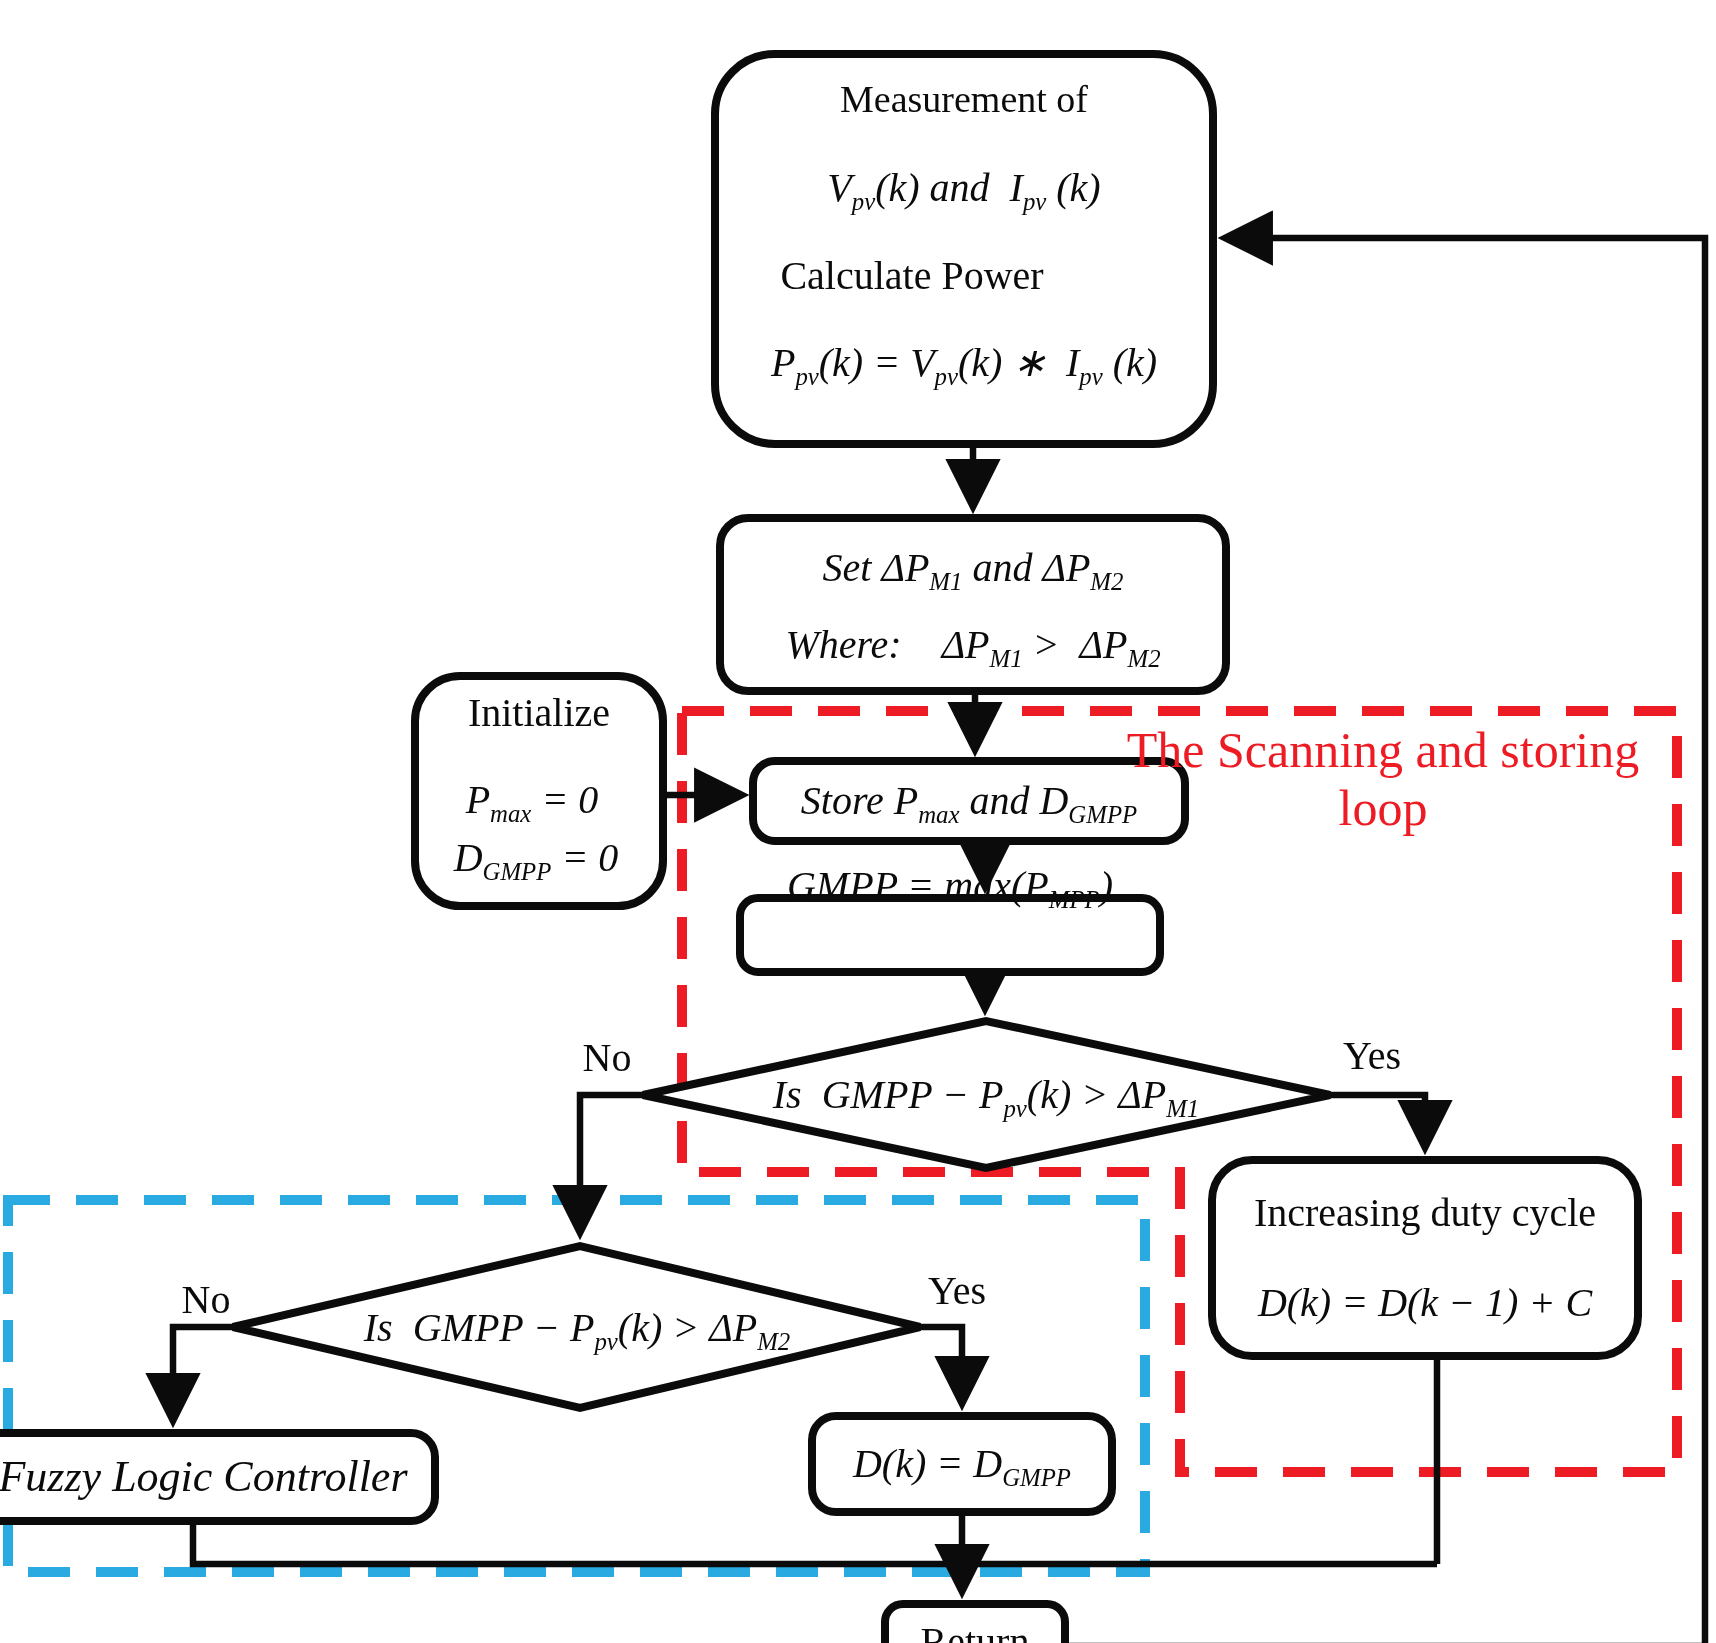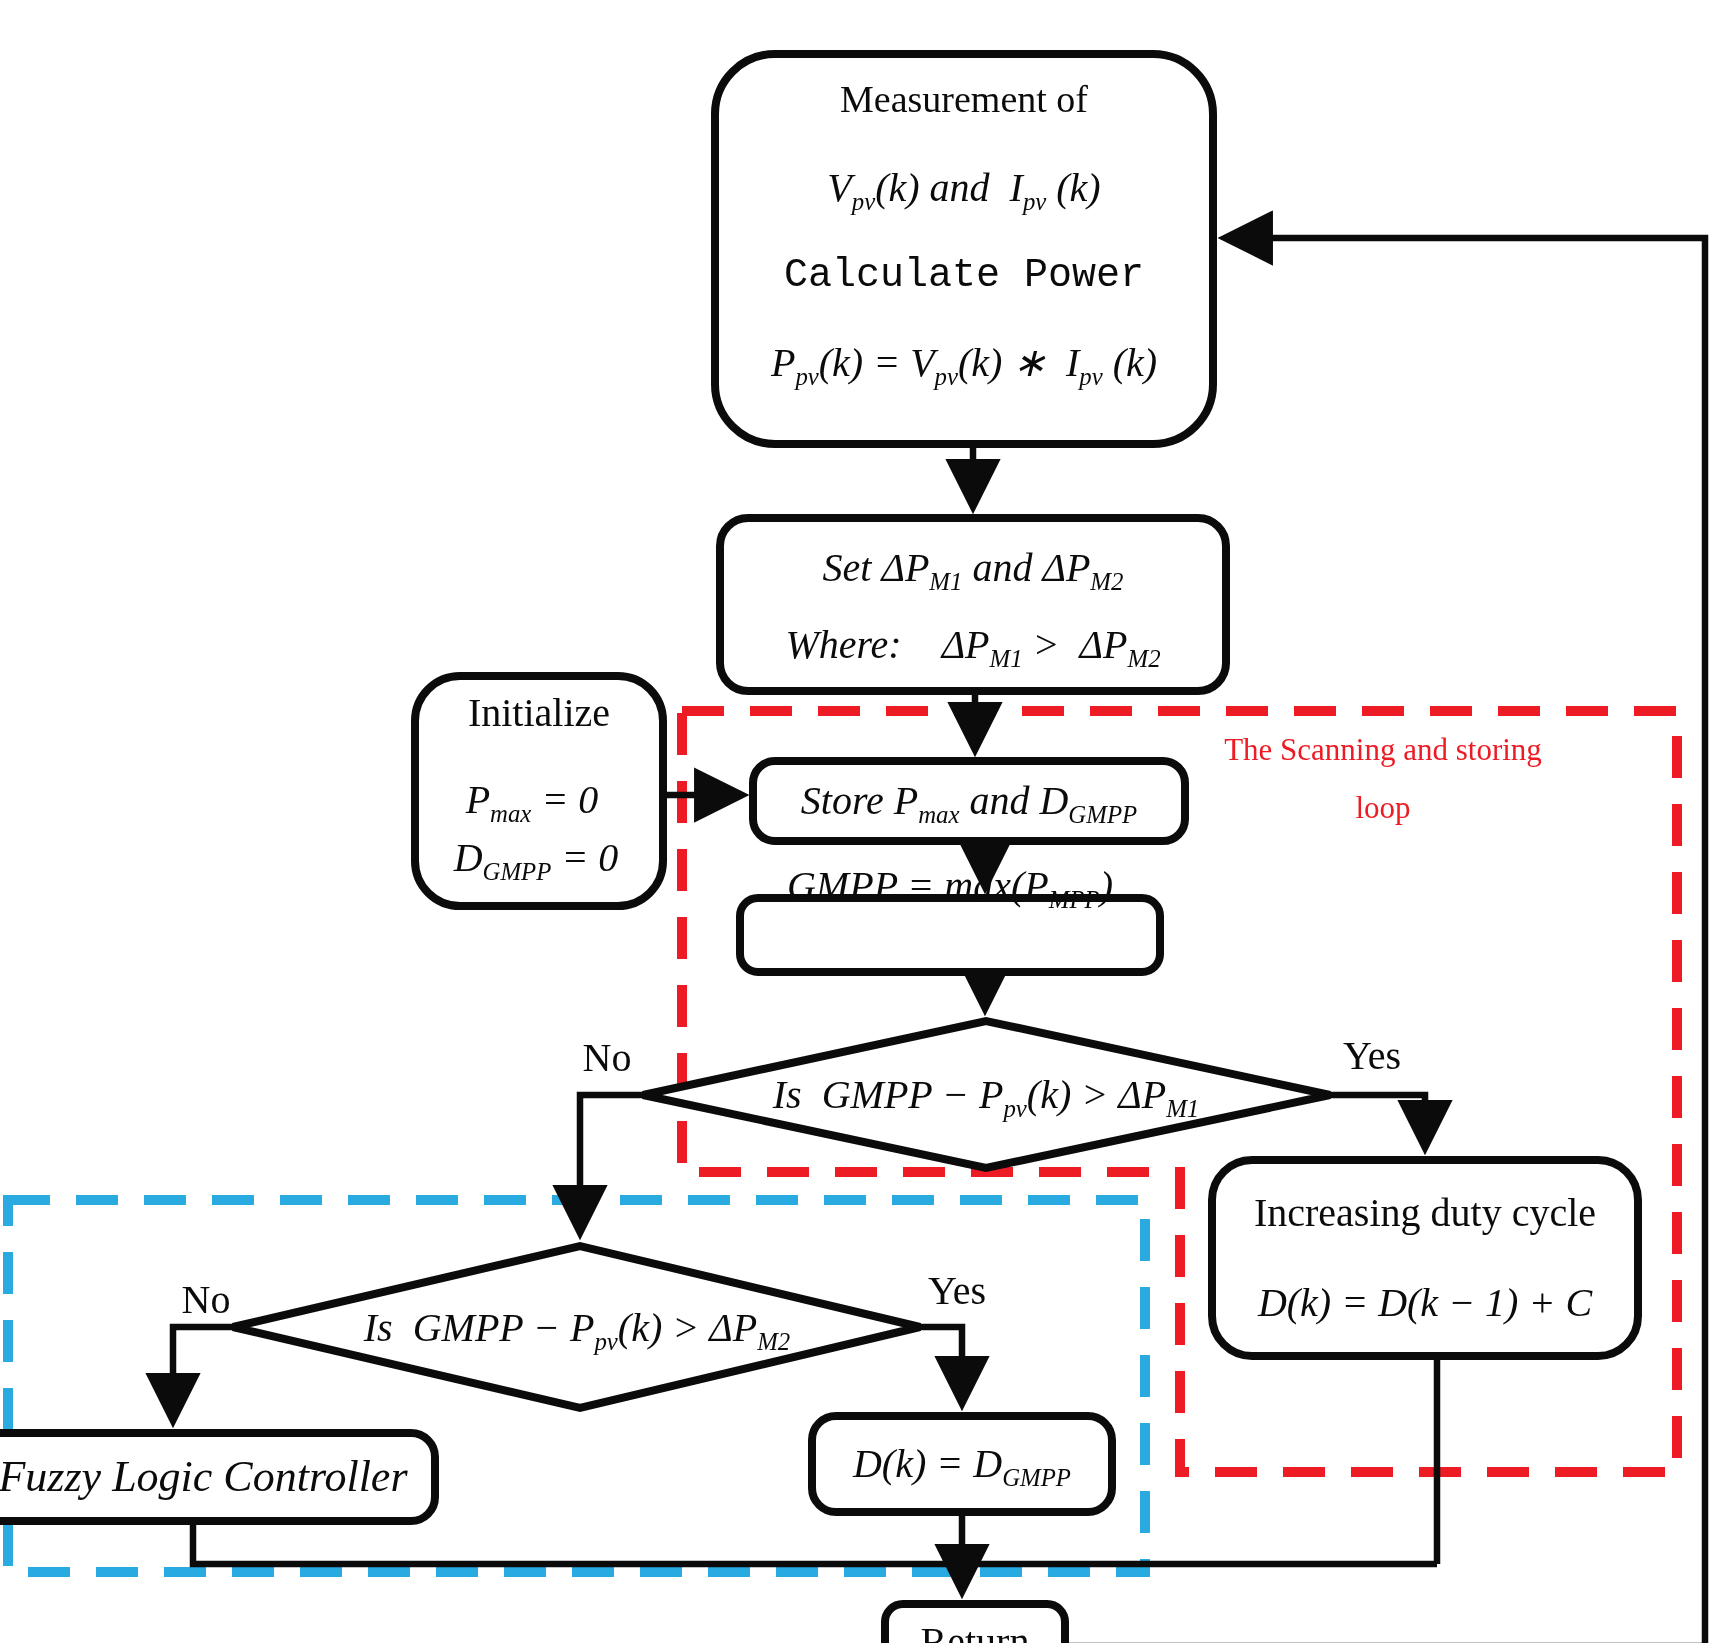--- a/index.html
+++ b/index.html
@@ -21,21 +21,21 @@
     position:absolute;
     transform:translate(-50%,-50%);
     color:var(--ink);
     white-space:pre;
     text-align:center;
     line-height:1.05;
   }
   .math{font-style:italic;}
   .s38{font-size:38px;}
   .s40{font-size:40px;}
-  .s42{font-size:31px;}
+  .s42{font-size:50px;}
   .s44{font-size:44px;}
   sub{font-size:0.62em;line-height:0;}
   .red-lbl{color:var(--loop-red);}
   .blue-lbl{color:var(--loop-blue);}
 </style>
 </head>
 <body>
 
 <div id="stage">
 
@@ -71,21 +71,21 @@
     <polygon points="643,1047 986,973 1330,1047 986,1120" style="fill:#ffffff;stroke:var(--ink);stroke-width:8;"></polygon>
     <rect x="1212" y="1112" width="426" height="196" rx="40" style="fill:#ffffff;stroke:var(--ink);stroke-width:8;"></rect>
     <polygon points="233,1279 580,1198 920,1279 580,1360" style="fill:#ffffff;stroke:var(--ink);stroke-width:8;"></polygon>
     <rect x="-40" y="1385" width="475" height="88" rx="24" style="fill:#ffffff;stroke:var(--ink);stroke-width:8;"></rect>
     <rect x="812" y="1368" width="300" height="96" rx="24" style="fill:#ffffff;stroke:var(--ink);stroke-width:8;"></rect>
     <rect x="885" y="1556" width="180" height="76" rx="18" style="fill:#ffffff;stroke:var(--ink);stroke-width:8;"></rect>
   </svg>
 
   <div class="lbl s38" style="left:964px;top:52px;">Measurement of</div>
   <div class="lbl s40 math" style="left:964px;top:140px;">V<sub>pv</sub>(k) and  I<sub>pv</sub> (k)</div>
-  <div class="lbl s40" style="left:964px;top:228px;font-family:Liberation Mono, monospace;">Calculate Power</div>
+  <div class="lbl s40" style="left:912px;top:228px;">Calculate Power</div>
   <div class="lbl s40 math" style="left:964px;top:315px;">P<sub>pv</sub>(k) = V<sub>pv</sub>(k) ∗  I<sub>pv</sub> (k)</div>
 
   <div class="lbl s40 math" style="left:973px;top:520px;">Set ΔP<sub>M1</sub> and ΔP<sub>M2</sub></div>
   <div class="lbl s40 math" style="left:973px;top:597px;">Where:    ΔP<sub>M1</sub> &gt;  ΔP<sub>M2</sub></div>
 
   <div class="lbl s40" style="left:539px;top:665px;">Initialize</div>
   <div class="lbl s40 math" style="left:532px;top:752px;">P<sub>max</sub> = 0</div>
   <div class="lbl s40 math" style="left:536px;top:810px;">D<sub>GMPP</sub> = 0</div>
 
   <div class="lbl s40 math" style="left:969px;top:753px;">Store P<sub>max</sub> and D<sub>GMPP</sub></div>

